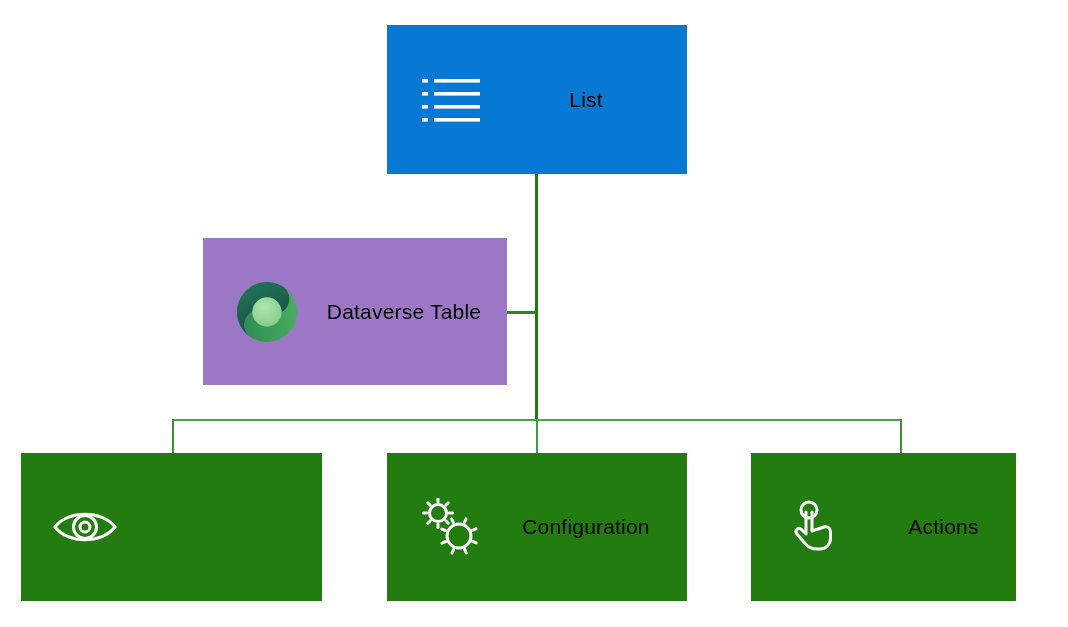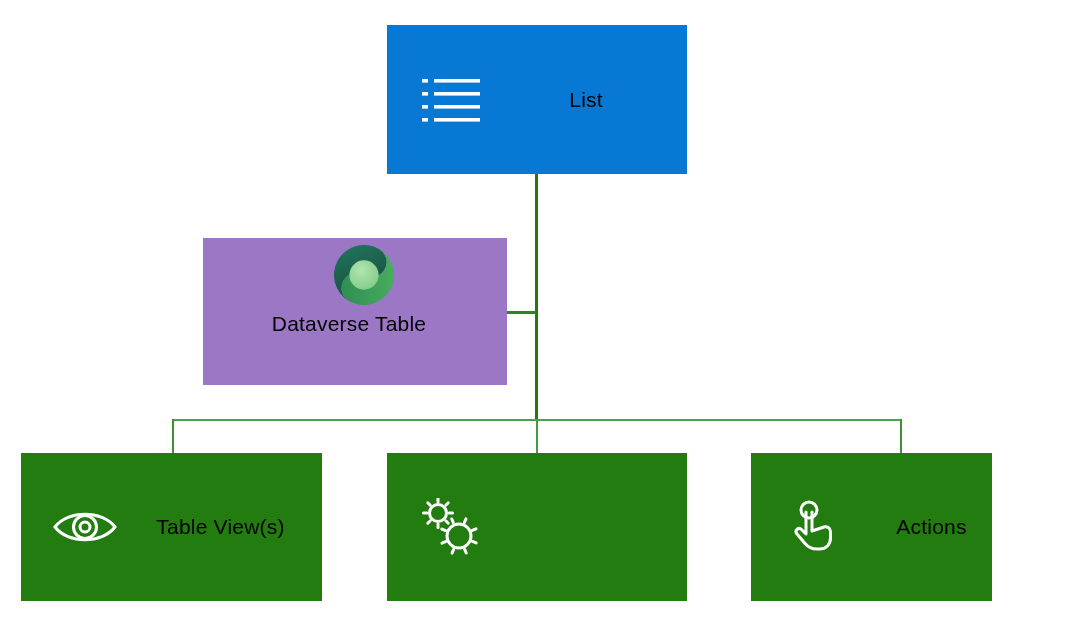--- a/index.html
+++ b/index.html
@@ -27,24 +27,24 @@
   }
   .node .label {
     flex: 1;
     text-align: center;
     font-size: 21px;
     letter-spacing: 0.2px;
     padding-right: 12px;
     white-space: nowrap;
   }
   #node-list        { left: 387px; top: 25px;  width: 300px; height: 149px; background: #0779d5; }
-  #node-dataverse   { left: 203px; top: 238px; width: 304px; height: 147px; background: #9c77c6; flex-direction: column; }
+  #node-dataverse   { left: 203px; top: 238px; width: 304px; height: 147px; background: #9c77c6; }
   #node-tableviews  { left: 21px;  top: 453px; width: 301px; height: 148px; background: #237c10; }
   #node-config      { left: 387px; top: 453px; width: 300px; height: 148px; background: #237c10; }
-  #node-actions     { left: 751px; top: 453px; width: 241px; height: 148px; background: #237c10; gap: 22px; }
+  #node-actions     { left: 751px; top: 453px; width: 265px; height: 148px; background: #237c10; gap: 22px; }
   .connector { position: absolute; }
   #c-trunk      { left: 535px; top: 174px; width: 3px;   height: 246px; background: #26790f; }
   #c-branch     { left: 172px; top: 419px; width: 730px; height: 2px;   background: #4aa24a; }
   #c-drop-left  { left: 172px; top: 419px; width: 2px;   height: 34px;  background: #3d8f30; }
   #c-drop-mid   { left: 536px; top: 420px; width: 2px;   height: 33px;  background: #3f9e3f; }
   #c-drop-right { left: 900px; top: 419px; width: 2px;   height: 34px;  background: #3d8f30; }
   #c-dataverse  { left: 507px; top: 311px; width: 29px;  height: 3px;   background: #2f8425; }
   svg { display: block; }
 </style>
 </head>
@@ -103,21 +103,20 @@
   </div>
 
   <div class="node" id="node-tableviews" style="background-color: rgb(35, 124, 16);">
     <span class="icon">
       <svg width="64" height="48" viewBox="0 0 64 48" fill="none" stroke="#ffffff" stroke-width="3">
         <path d="M2 24 C15 7 49 7 62 24 C49 41 15 41 2 24 Z"></path>
         <circle cx="32" cy="24" r="11.5"></circle>
         <circle cx="32" cy="24" r="5"></circle>
       </svg>
     </span>
-    <span class="label">Table View(s)</span>
   </div>
 
   <div class="node" id="node-config" style="background-color: rgb(35, 124, 16);">
     <span class="icon">
       <svg width="58" height="58" viewBox="0 0 58 58" fill="none" stroke="#ffffff" stroke-width="3" stroke-linecap="round">
         <circle cx="16" cy="15" r="8.5"></circle>
         <g>
           <line x1="16" y1="4" x2="16" y2="0.5"></line>
           <line x1="16" y1="4" x2="16" y2="0.5" transform="rotate(45 16 15)"></line>
           <line x1="16" y1="4" x2="16" y2="0.5" transform="rotate(90 16 15)"></line>
@@ -133,20 +132,21 @@
           <line x1="37" y1="23.5" x2="37" y2="19.5" transform="rotate(67 37 38)"></line>
           <line x1="37" y1="23.5" x2="37" y2="19.5" transform="rotate(112 37 38)"></line>
           <line x1="37" y1="23.5" x2="37" y2="19.5" transform="rotate(157 37 38)"></line>
           <line x1="37" y1="23.5" x2="37" y2="19.5" transform="rotate(202 37 38)"></line>
           <line x1="37" y1="23.5" x2="37" y2="19.5" transform="rotate(247 37 38)"></line>
           <line x1="37" y1="23.5" x2="37" y2="19.5" transform="rotate(292 37 38)"></line>
           <line x1="37" y1="23.5" x2="37" y2="19.5" transform="rotate(337 37 38)"></line>
         </g>
       </svg>
     </span>
+    <span class="label">Configuration</span>
   </div>
 
   <div class="node" id="node-actions" style="background-color: rgb(35, 124, 16);">
     <span class="icon">
       <svg width="54" height="58" viewBox="0 0 54 58" fill="none" stroke="#ffffff" stroke-width="3" stroke-linecap="round" stroke-linejoin="round">
         <circle cx="21" cy="12" r="8"></circle>
         <path d="M18 14 L18 36 L13.5 31.5 C10.5 28.5 6 32.5 9 36 L17 45.5 C20 49 24 51 29 51 L31.5 51 C38 51 42.5 46.5 42.5 40 V33.5 C42.5 30 39 28 36 29 L24 33 V14"></path>
       </svg>
     </span>
     <span class="label">Actions</span>

